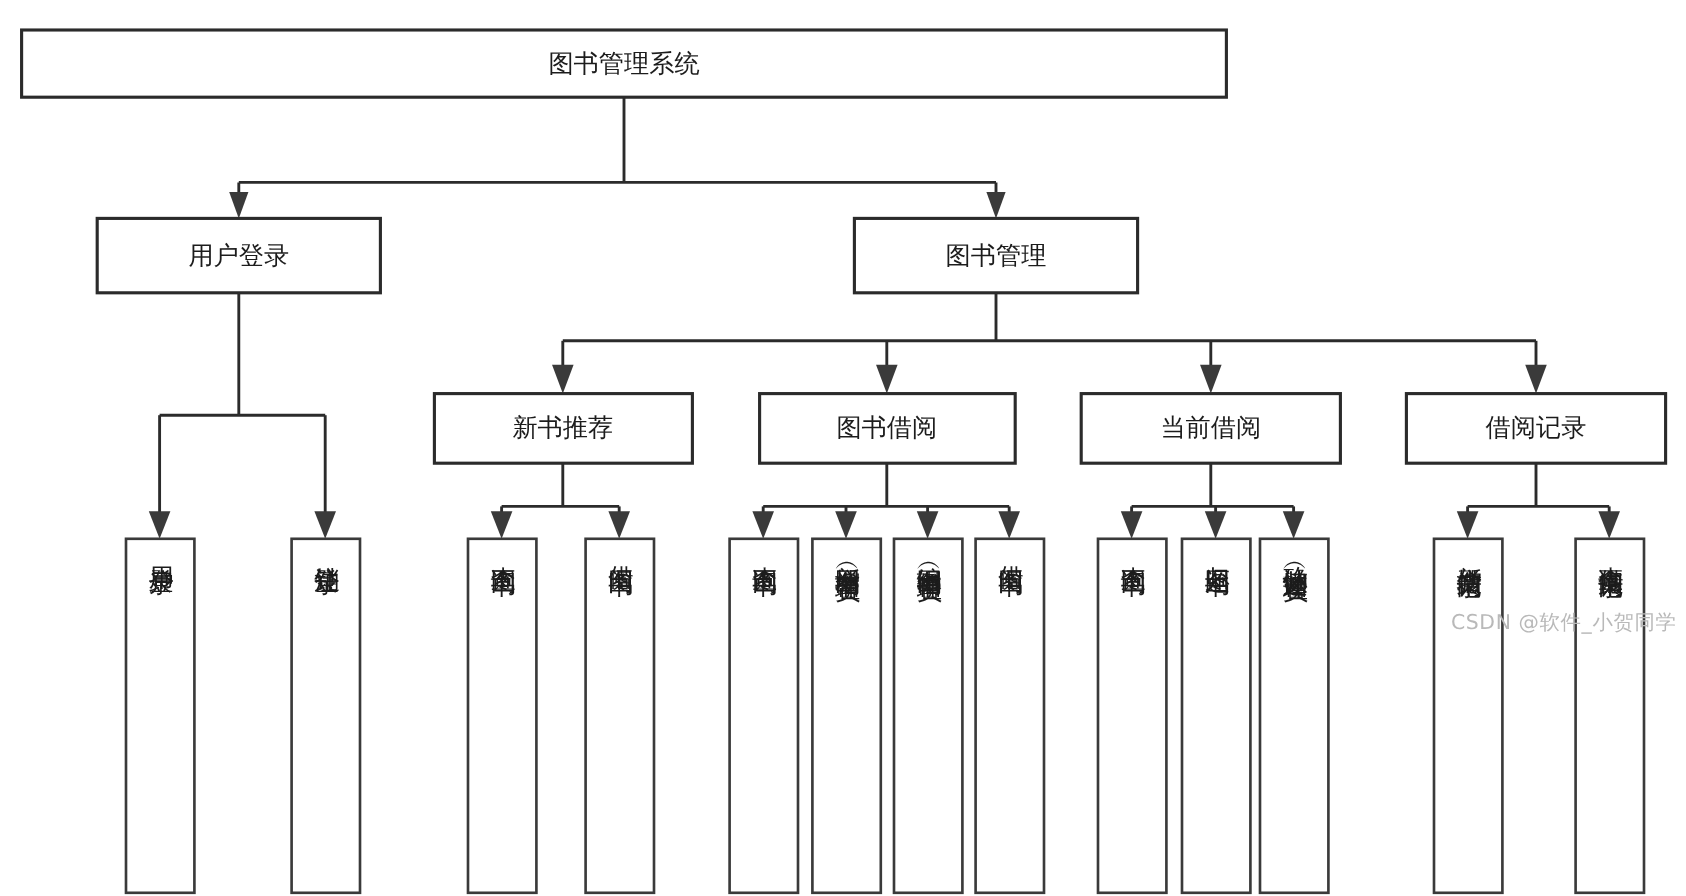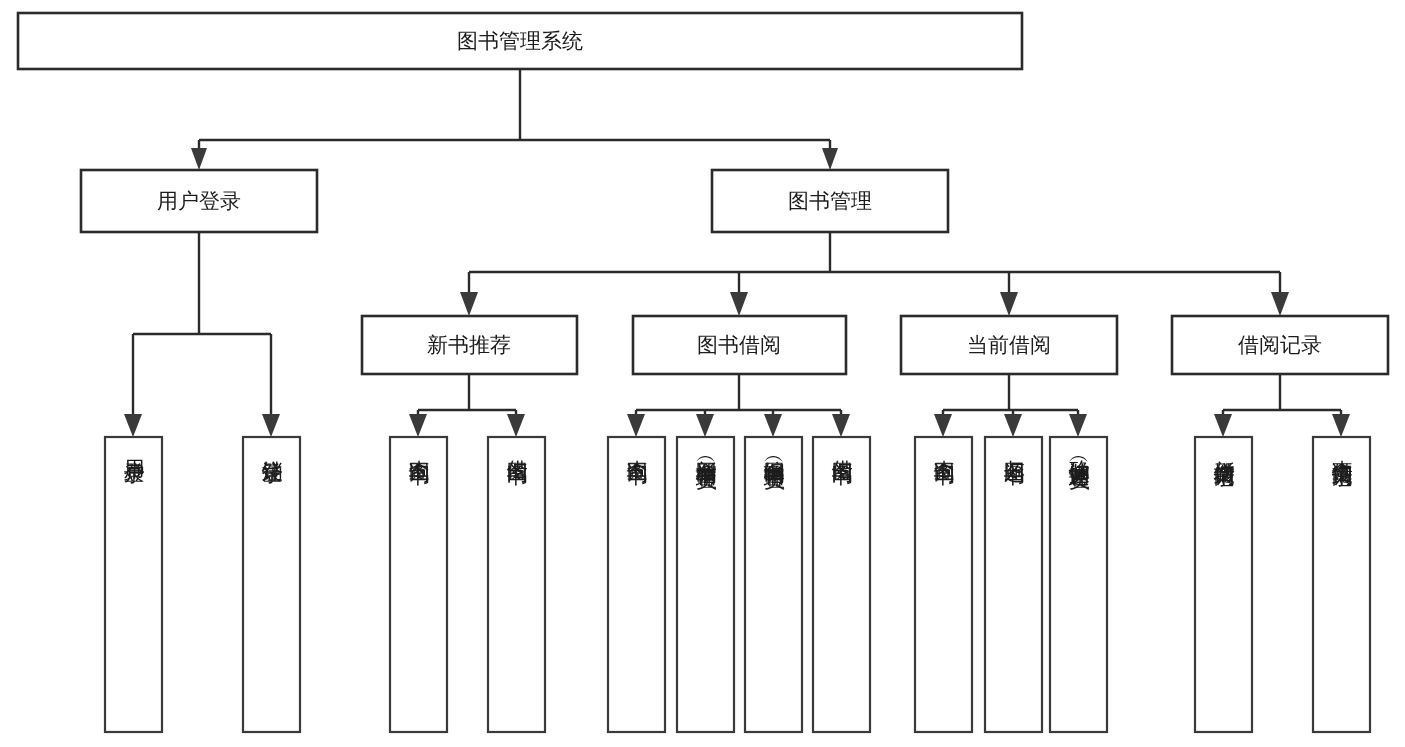--- a/index.html
+++ b/index.html
@@ -11,20 +11,21 @@
     width: 1405px;
     height: 747px;
     font-family: "DejaVu Sans", "Liberation Sans", sans-serif;
     overflow: hidden;
   }
   #diagram-root {
     position: relative;
     width: 1405px;
     height: 524px;
     background: #ffffff;
+    margin-top: 12px;
   }
   svg#tree-svg {
     position: absolute;
     left: 0;
     top: 0;
     width: 1405px;
     height: 747px;
   }
   .node-box {
     fill: #ffffff;
@@ -249,14 +250,15 @@
         <span class="leaf-label">确认归还（管理员）</span>
       </div>
       <div class="leaf-label-wrap" style="left: 1195px; top: 443px; width: 57px; height: 283px;">
         <span class="leaf-label">新增借阅记录</span>
       </div>
       <div class="leaf-label-wrap" style="left: 1313px; top: 443px; width: 57px; height: 283px;">
         <span class="leaf-label">查询借阅记录</span>
       </div>
     </div>
 
+  <div class="watermark">CSDN @软件_小贺同学</div>
 
 </div>
 
 </body></html>

